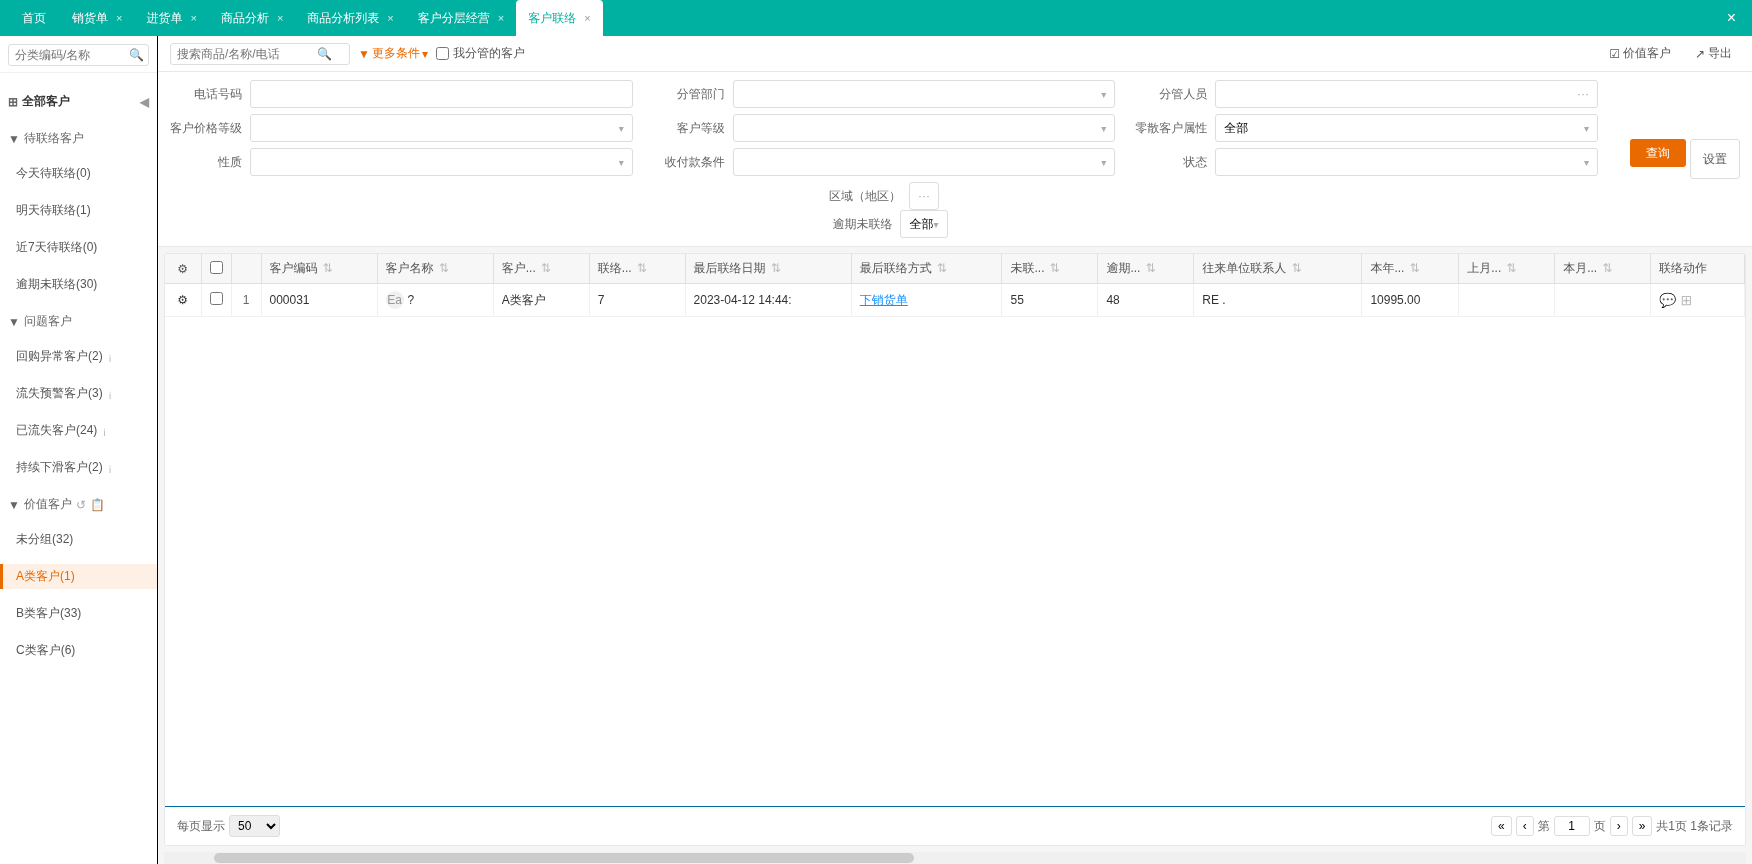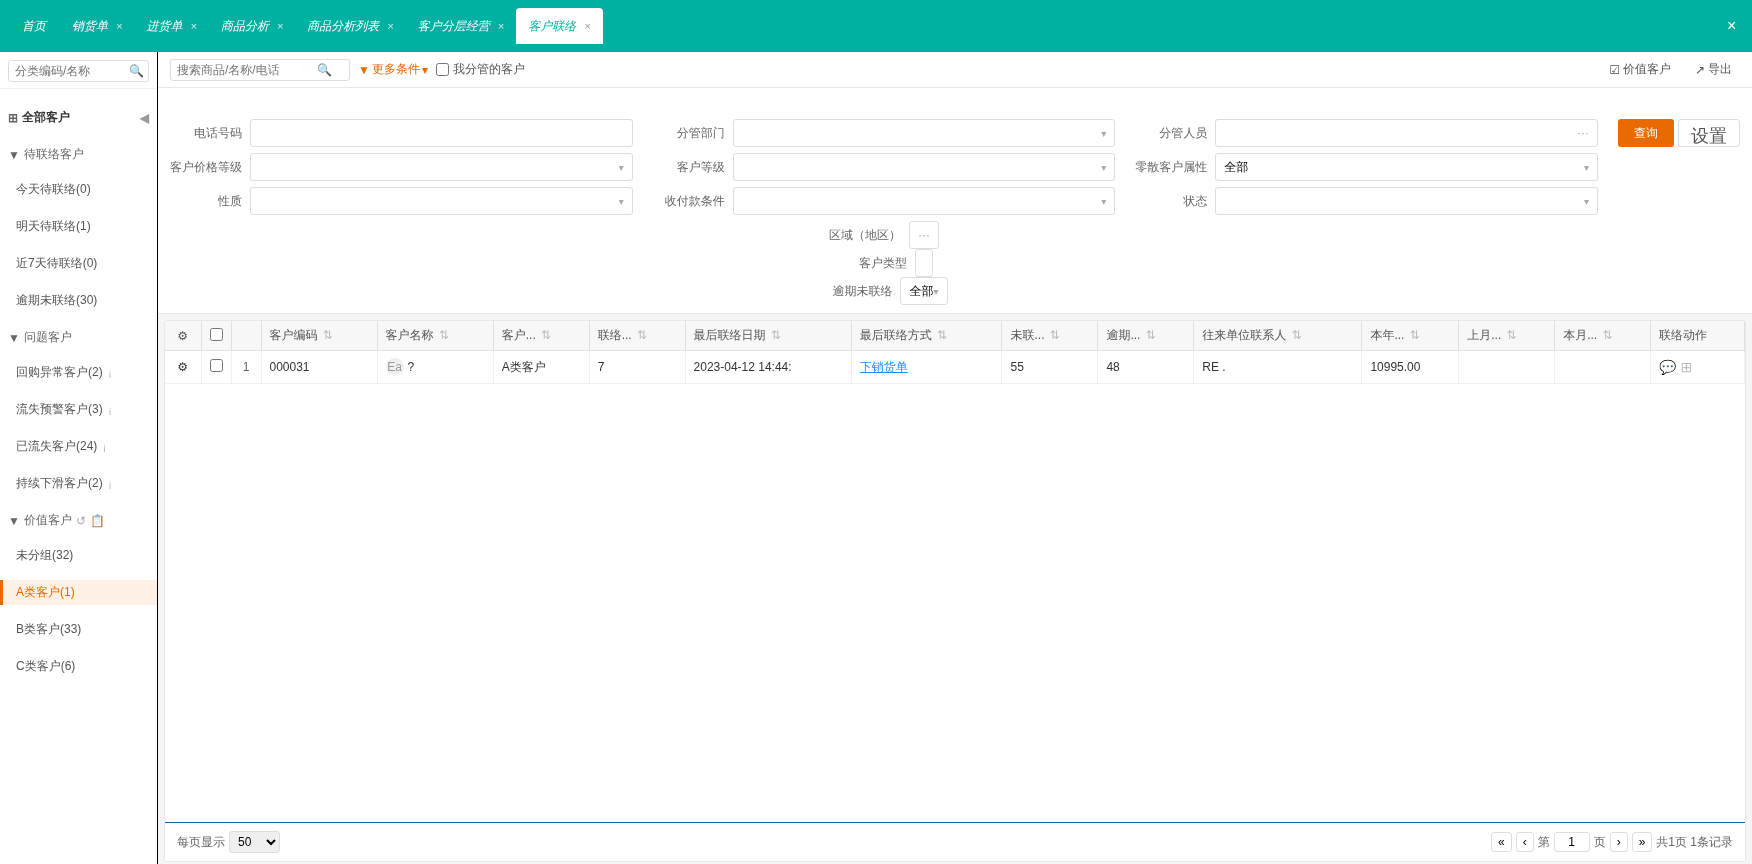--- a/index.html
+++ b/index.html
@@ -1,26 +1,25 @@
 <!DOCTYPE html>
 <html><head>
   <meta charset="utf-8">
   <style>
     * { box-sizing: border-box; margin: 0; padding: 0; font-family: 'Microsoft YaHei', Arial, sans-serif; font-size: 12px; }
     body { background: #f0f2f5; overflow: hidden; width: 1752px; height: 864px; }
 
     
     .top-nav {
       background: #00b0a0;
-      height: 52px;
+      height: 36px;
       display: flex;
       align-items: center;
       padding: 0 8px;
       gap: 0;
-      font-style: italic;
     }
     .nav-tab {
       color: #fff;
       padding: 0 12px;
       height: 36px;
       display: flex;
       align-items: center;
       cursor: pointer;
       white-space: nowrap;
       font-size: 13px;
@@ -244,22 +243,22 @@
       font-size: 12px;
       height: 28px;
     }
     .settings-btn {
       background: #fff;
       color: #555;
       border: 1px solid #ddd;
       border-radius: 3px;
       padding: 4px 12px;
       cursor: pointer;
-      font-size: 18px;
-      height: 28px;
+      font-size: 12px;
+      height: 40px;
     }
     .btn-group {
       display: flex;
       flex-direction: row;
       gap: 4px;
       margin-left: 8px;
     }
 
     
     .table-area {
@@ -507,21 +506,21 @@
         <span>☑</span>
         <span>价值客户</span>
       </div>
       <div class="toolbar-btn">
         <span>↗</span>
         <span>导出</span>
       </div>
     </div>
 
     <div class="advanced-filter">
-      <div style="display:flex;gap:12px;align-items:flex-start;margin-top:23px;">
+      <div style="display:flex;gap:24px;align-items:center;">
         <div style="flex:1;">
 
           <div class="filter-row">
             <div class="filter-field">
               <span class="filter-label">电话号码</span>
               <input class="filter-input" type="text" style="">
             </div>
             <div style="width:20px;"></div>
             <div class="filter-field">
               <span class="filter-label">分管部门</span>
@@ -594,26 +593,20 @@
 
           <div class="filter-row">
             <div class="filter-field">
               <span class="filter-label">区域（地区）</span>
               <div class="filter-select">
                 <span></span>
                 <span class="dots">···</span>
               </div>
             </div>
             <div style="width:20px;"></div>
-            <div class="filter-field">
-              <span class="filter-label">客户类型</span>
-              <div class="filter-select">
-                <span></span>
-              </div>
-            </div>
             <div style="width:20px;"></div>
             <div class="filter-field">
               <span class="filter-label">逾期未联络</span>
               <div class="filter-select">
                 <span>全部</span>
                 <span class="arrow-down">▾</span>
               </div>
             </div>
           </div>
         </div>

